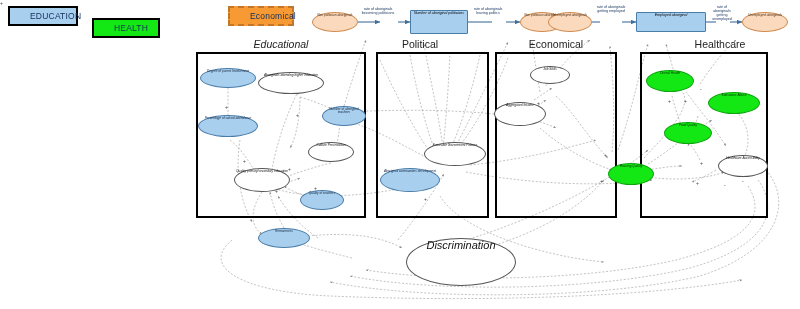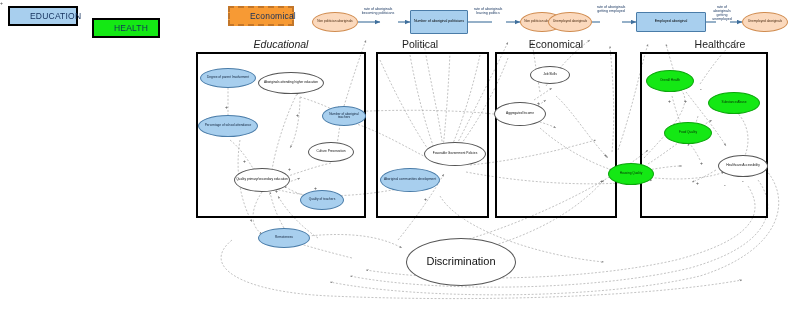--- a/index.html
+++ b/index.html
@@ -10,23 +10,23 @@
 
   .legend-box{position:absolute;border:2px solid #000;box-sizing:border-box;
       display:flex;align-items:center;
       font-size:8.5px;color:#14305c;letter-spacing:.2px;white-space:nowrap;padding-left:20px;}
   .legend-box.dashed{border-style:dashed;border-width:2px;}
 
   .panel{position:absolute;border:2px solid #000;box-sizing:border-box;background:transparent;}
   .panel-title{position:absolute;font-size:10.5px;color:#222;text-align:center;
       white-space:nowrap;transform:translateX(-50%);}
 
-  .node{position:absolute;display:flex;align-items:center;justify-content:center;
+  .node{position:absolute;display:flex;justify-content:center;
       text-align:center;box-sizing:border-box;border-radius:50%;
-      border:1px solid #5a5a5a;line-height:1.05;padding:1px;}
+      border:1px solid #5a5a5a;line-height:1.05;padding:1px;font-style:italic;}
   .n-blue{background:#a8cfee;border-color:#4a7ca8;color:#12243d;}
   .n-green{background:#14e814;border-color:#0ca60c;color:#062a06;}
   .n-orange{background:#fbd9bd;border-color:#d08c50;color:#4a2a10;}
   .n-white{background:#ffffff;border-color:#555;color:#111;}
   .rect{border-radius:2px;border:1px solid #4a7ca8;background:#a8cfee;}
 
   .flowlabel{position:absolute;font-size:3.6px;color:#1d3a63;text-align:center;
       line-height:1.15;white-space:normal;}
   .big{font-size:11px;color:#111;}
   .tiny{font-size:3.2px;}

